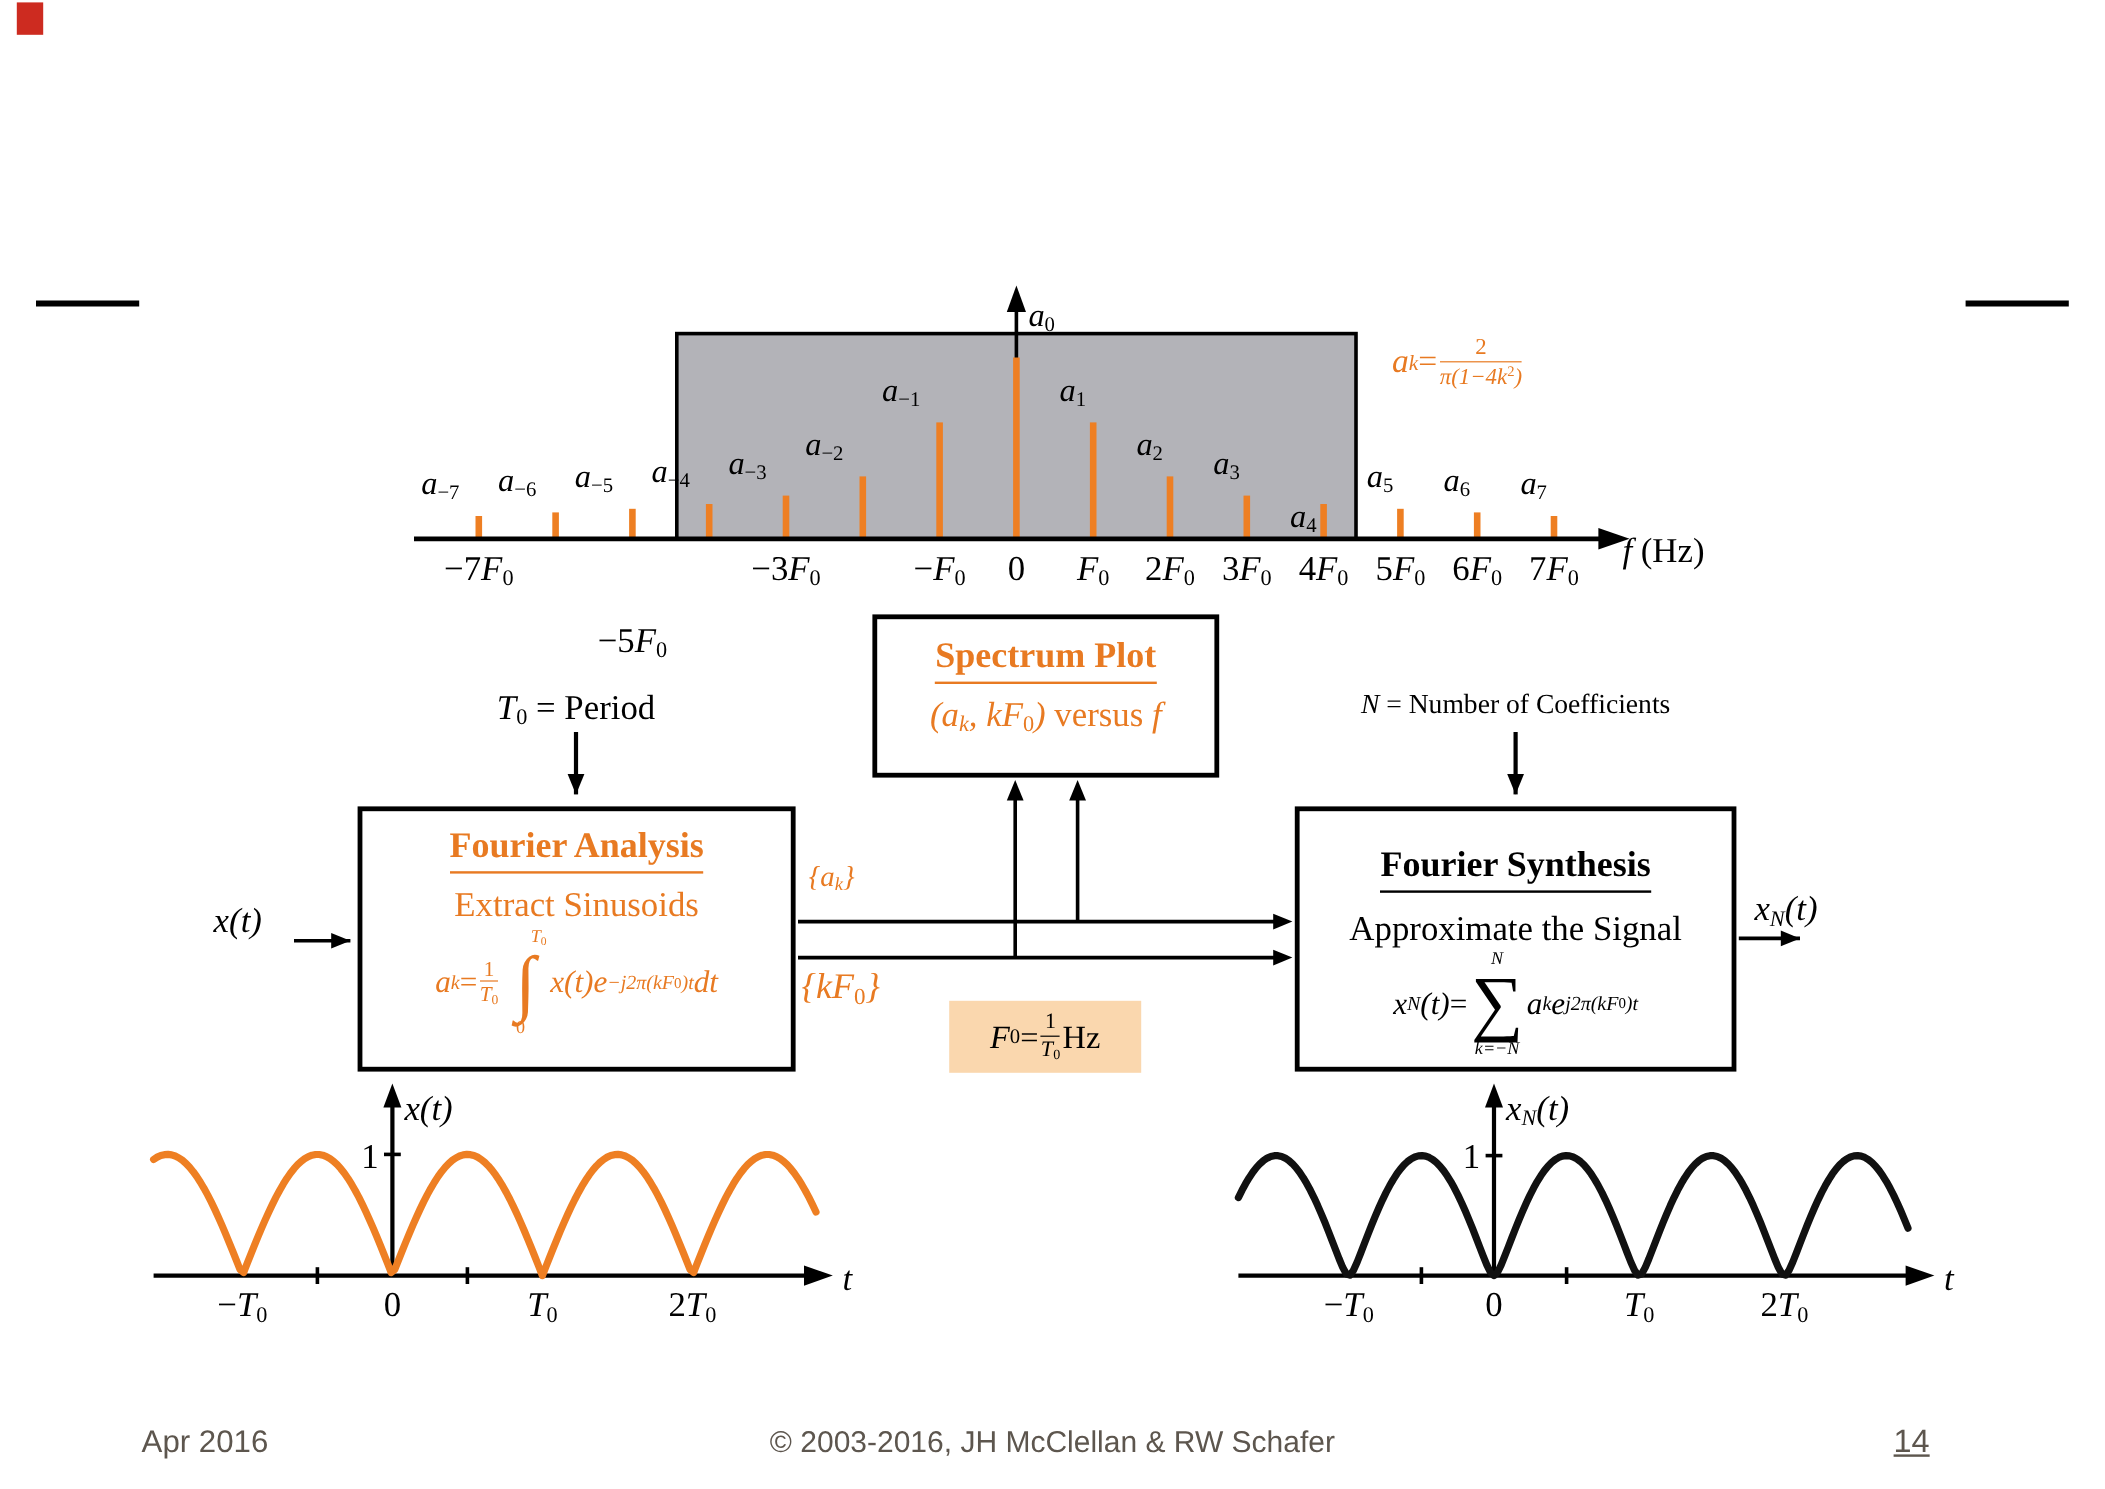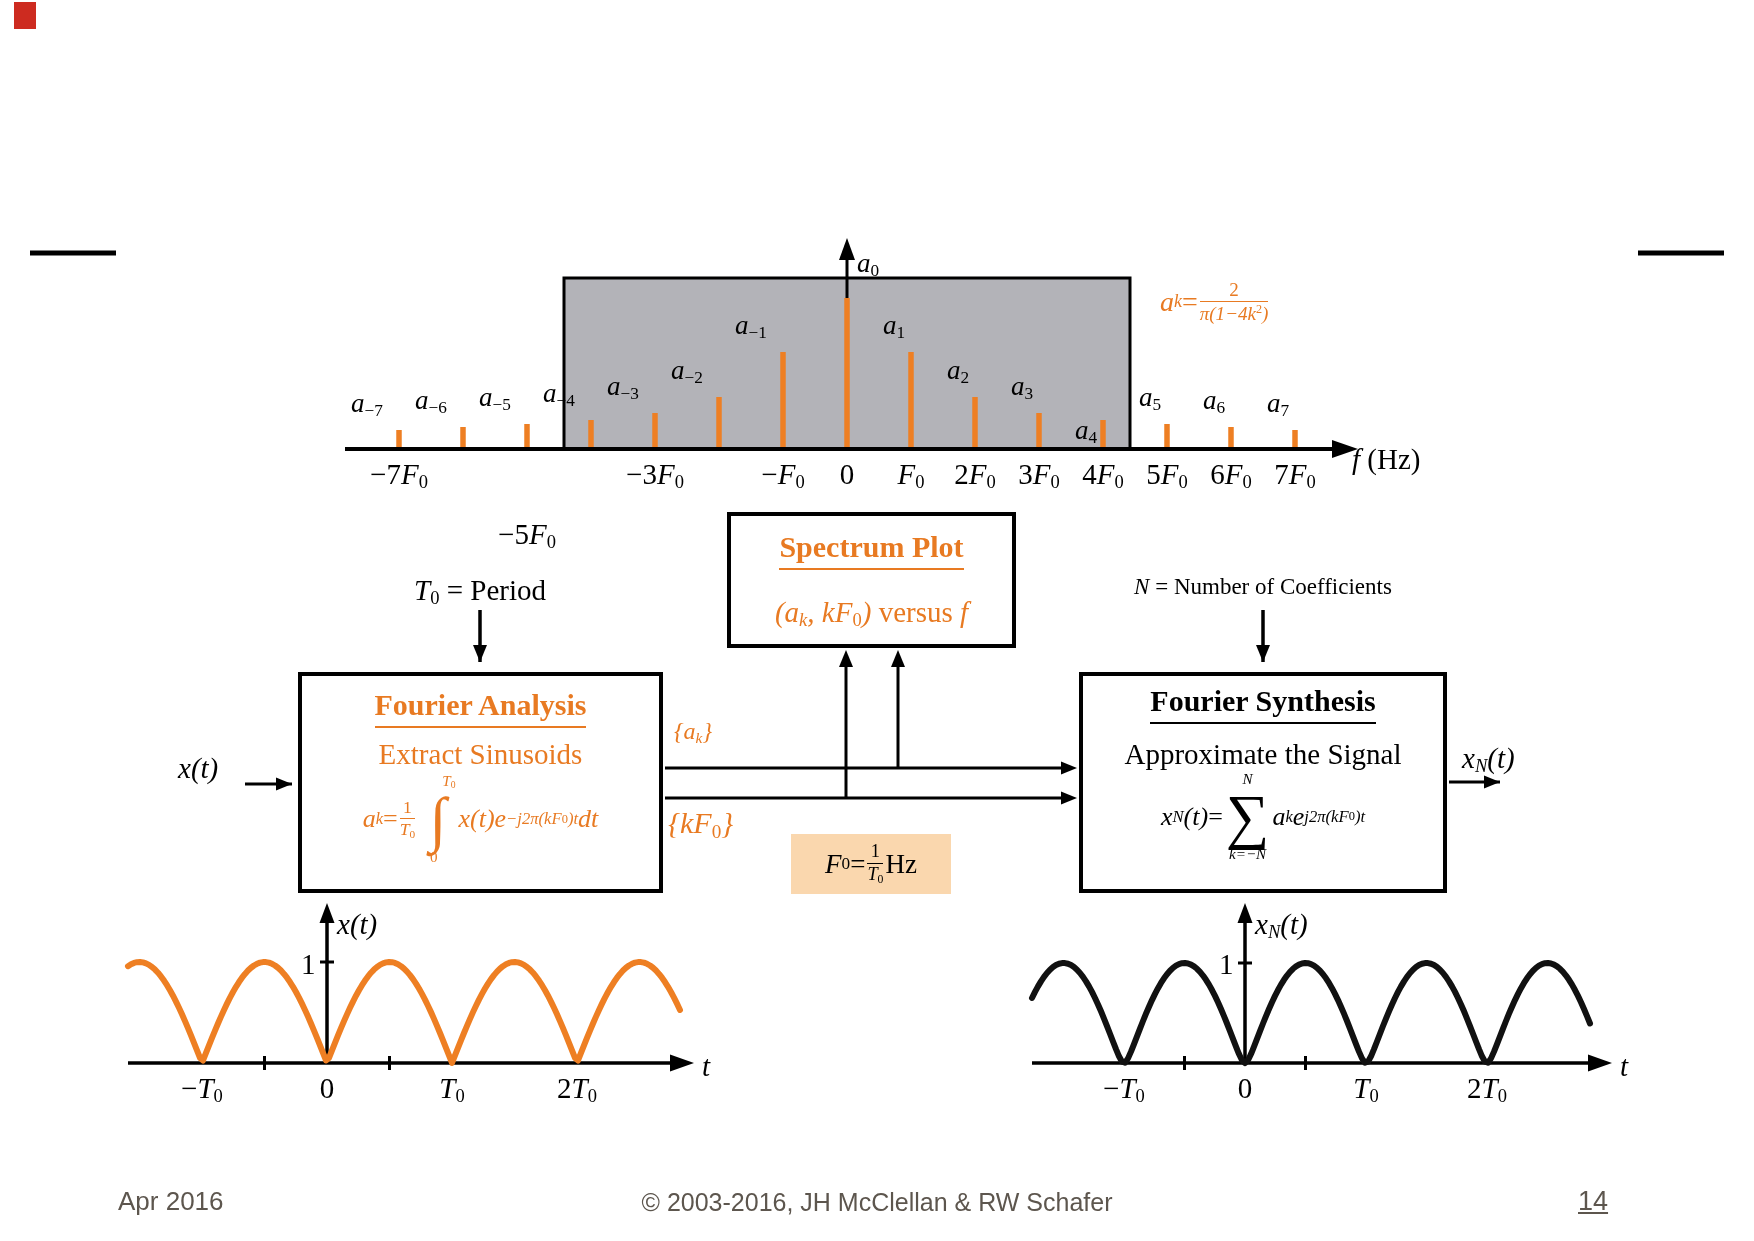--- a/index.html
+++ b/index.html
@@ -143,21 +143,21 @@
 
   <div class="abs" id="fhz-label" style="left:1352px;top:443px;font-size:29px;"><span class="it">f</span><span class="up"> (Hz)</span></div>
 
   <div class="abs ctr" id="t0-period" style="left:480px;top:574px;font-size:29px;"><span class="it">T</span><span class="sub up">0</span><span class="up"> = Period</span></div>
   <div class="abs ctr" id="n-coeff" style="left:1263px;top:574px;font-size:23px;"><span class="it">N</span><span class="up"> = Number of Coefficients</span></div>
   <div class="abs" id="x-in" style="left:178px;top:752px;font-size:29px;"><span class="it">x</span><span class="it">(t)</span></div>
   <div class="abs" id="x-out" style="left:1462px;top:742px;font-size:29px;"><span class="it">x</span><span class="sub it">N</span><span class="it">(t)</span></div>
   <div class="abs orange" id="set-ak" style="left:674px;top:718px;font-size:24px;"><span class="it">{</span><span class="it">a</span><span class="sub it">k</span><span class="it">}</span></div>
   <div class="abs orange" id="set-kf0" style="left:668px;top:806px;font-size:30px;"><span class="it">{</span><span class="it">k</span><span class="it">F</span><span class="sub up">0</span><span class="it">}</span></div>
 
-  <div class="diagbox" style="left:727px;top:512px;width:289px;height:136px;padding-top:14px;gap:16px;">
+  <div class="diagbox" style="left:727px;top:512px;width:289px;height:136px;padding-top:14px;">
     <div class="boxtitle orange">Spectrum Plot</div>
     <div class="boxsub orange" id="spectrum-line2" style="margin-top:10px;"><span class="it">(a</span><span class="sub it">k</span><span class="it">, kF</span><span class="sub up">0</span><span class="it">) </span><span class="up">versus </span><span class="it">f</span></div>
   </div>
 
   <div class="diagbox" style="left:298px;top:672px;width:365px;height:221px;padding-top:12px;">
     <div class="boxtitle orange">Fourier Analysis</div>
     <div class="boxsub orange" style="margin-top:10px;">Extract Sinusoids</div>
     <div class="formula orange" id="analysis-formula" style="margin-top:2px;">
         <span class="it">a</span>
         <span class="sub it">k</span>
@@ -173,21 +173,21 @@
           <span class="lim bot"><span class="up">0</span></span>
         </span>
         <span class="it">x(t)e</span>
         <span class="sup it">−j2π(kF</span>
         <span class="ss up">0</span>
         <span class="sup it">)t</span>
         <span class="it"> dt</span>
       </div>
   </div>
 
-  <div class="diagbox" style="left:1079px;top:672px;width:368px;height:221px;padding-top:8px;align-items:center;">
+  <div class="diagbox" style="left:1079px;top:672px;width:368px;height:221px;padding-top:28px;align-items:center;">
     <div class="boxtitle">Fourier Synthesis</div>
     <div class="boxsub" style="margin-top:14px;">Approximate the Signal</div>
     <div class="formula" id="synthesis-formula" style="margin-top:0px;">
         <span class="it">x</span>
         <span class="sub it">N</span>
         <span class="it">(t)</span>
         <span class="up"> = </span>
         <span class="bigop sum">
           <span class="lim top"><span class="it">N</span></span>
           <span class="glyph">∑</span>

